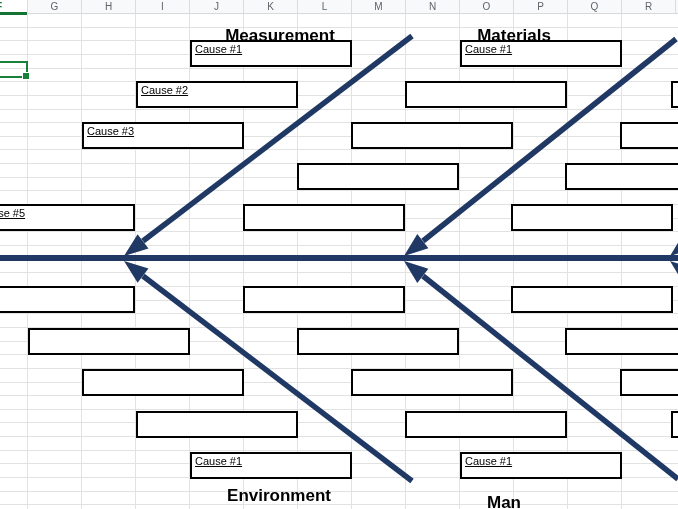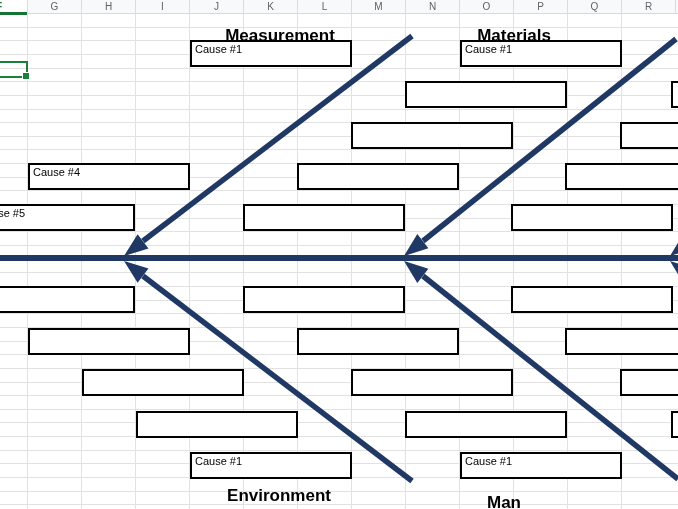--- a/index.html
+++ b/index.html
@@ -40,21 +40,21 @@
   }
   .fill-handle{
     position:absolute;right:-4px;bottom:-4px;width:6px;height:6px;
     background:var(--selection-green,#188038);border:1px solid #fff;box-sizing:content-box;
   }
   
   .cbox{
     position:absolute;width:162px;height:27px;box-sizing:border-box;
     border:2px solid var(--box-border,#000);background:var(--box-fill,#fff);
     font-size:11px;color:#000;line-height:12px;padding:1px 2px 0 3px;
-    overflow:hidden;white-space:nowrap;
+    overflow:hidden;white-space:nowrap;text-decoration:underline;
   }
   
   .cat{
     position:absolute;transform:translateX(-50%);
     font-size:17px;font-weight:bold;color:#000;white-space:nowrap;
   }
   
   svg.fishbone{position:absolute;left:0;top:0;pointer-events:none;}
   .navy-line{stroke:var(--line-navy,#1f3864);fill:none;}
   .navy-fill{fill:var(--line-navy,#1f3864);stroke:none;}
@@ -82,25 +82,26 @@
     <div class="ch"><span>R</span></div>
     <div class="ch ch-fill"></div>
   </div>
 
   <div class="active-cell">
     <i class="fill-handle"></i>
   </div>
 
   <div class="cbox" style="left:190px;top:39.5px"><span>Cause #1</span></div>
   <div class="cbox" style="left:460px;top:39.5px"><span>Cause #1</span></div>
+  <div class="cbox" style="left:136px;top:80.5px"><span>Cause #2</span></div>
   <div class="cbox" style="left:405px;top:80.5px"><span></span></div>
   <div class="cbox" style="left:671px;top:80.5px"><span></span></div>
+  <div class="cbox" style="left:82px;top:121.5px"><span>Cause #3</span></div>
   <div class="cbox" style="left:351px;top:121.5px"><span></span></div>
   <div class="cbox" style="left:620px;top:121.5px"><span></span></div>
-  <div class="cbox" style="left:28px;top:162.5px"><span>Cause #4</span></div>
   <div class="cbox" style="left:297px;top:162.5px"><span></span></div>
   <div class="cbox" style="left:565px;top:162.5px"><span></span></div>
   <div class="cbox" style="left:-27px;top:203.5px"><span>Cause #5</span></div>
   <div class="cbox" style="left:243px;top:203.5px"><span></span></div>
   <div class="cbox" style="left:511px;top:203.5px"><span></span></div>
 
   <div class="cbox" style="left:-27px;top:286px"><span></span></div>
   <div class="cbox" style="left:243px;top:286px"><span></span></div>
   <div class="cbox" style="left:511px;top:286px"><span></span></div>
   <div class="cbox" style="left:28px;top:327.5px"><span></span></div>

